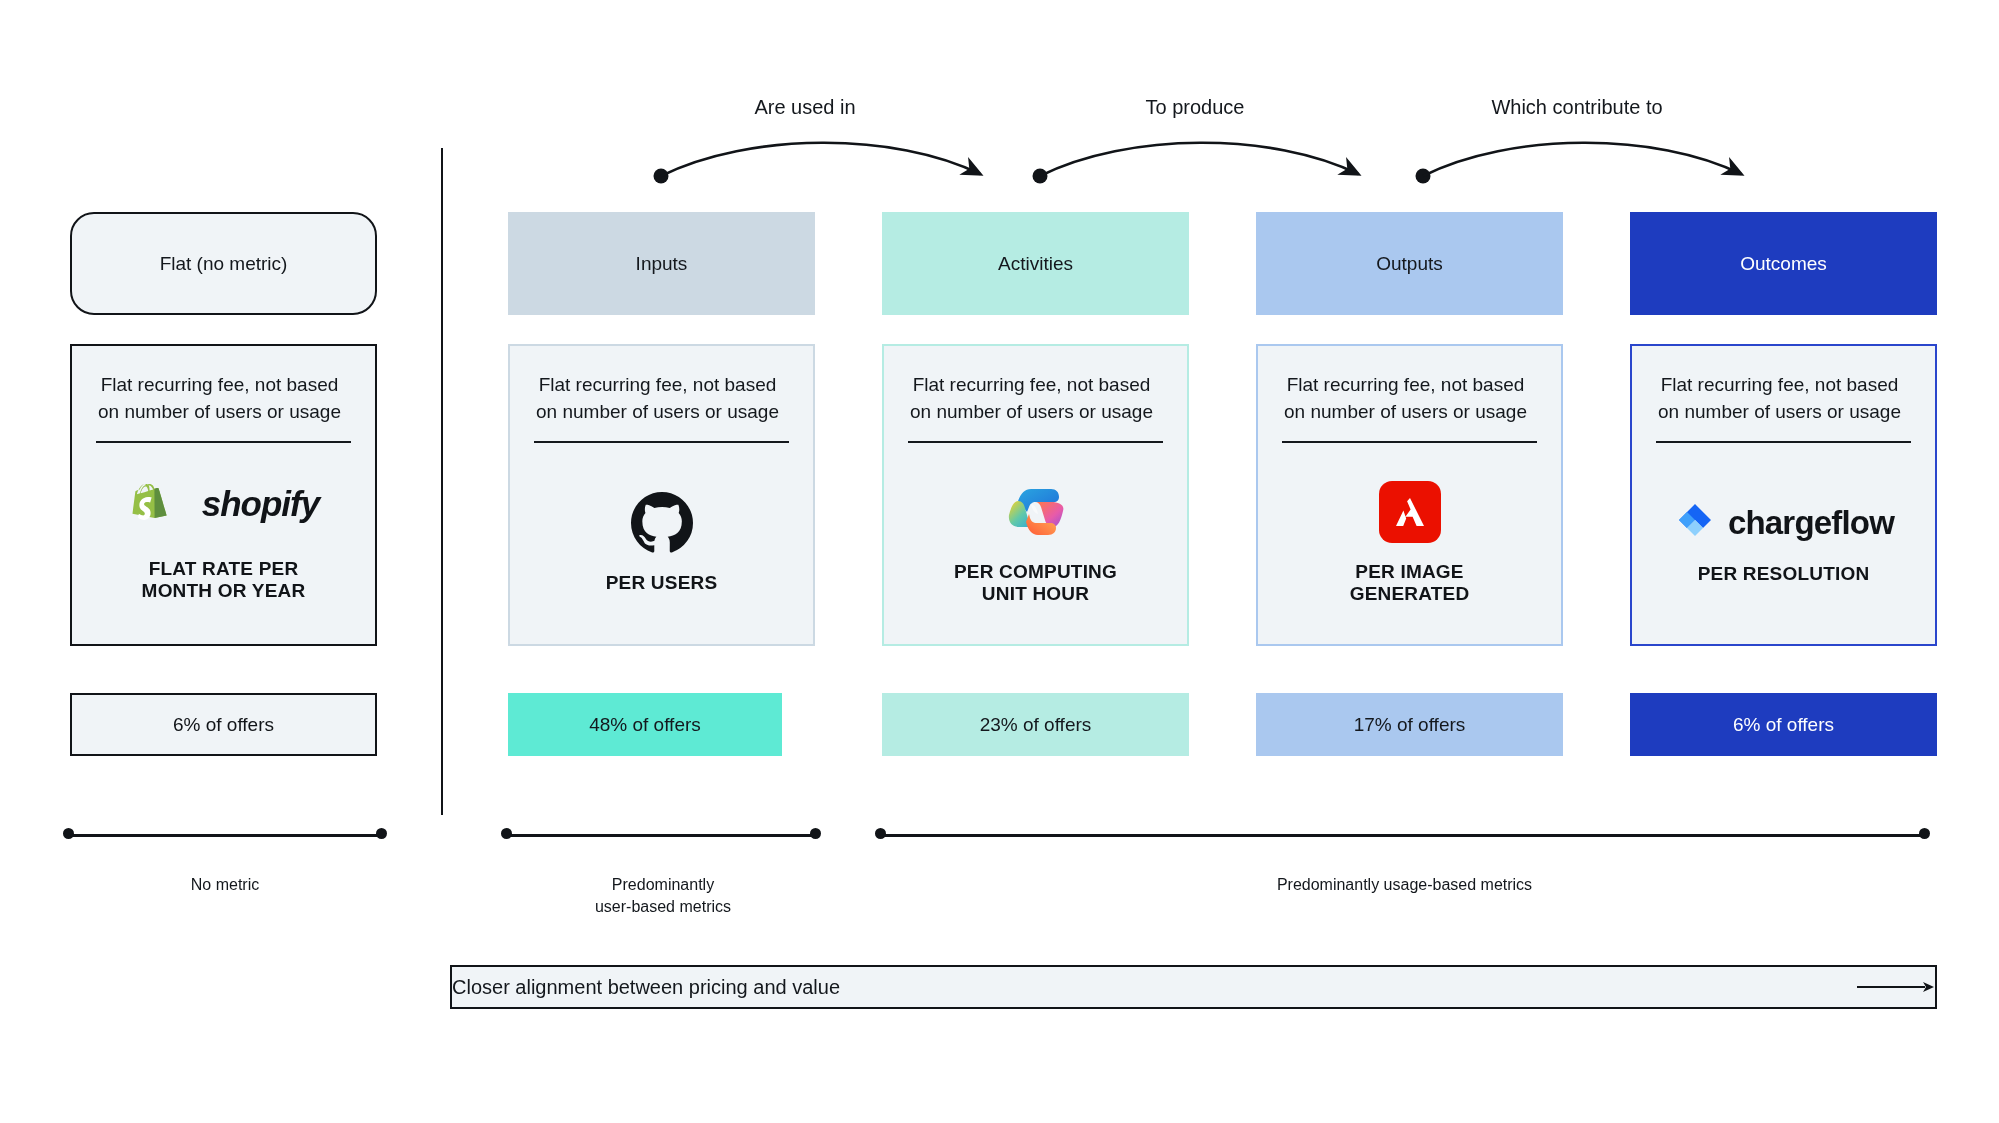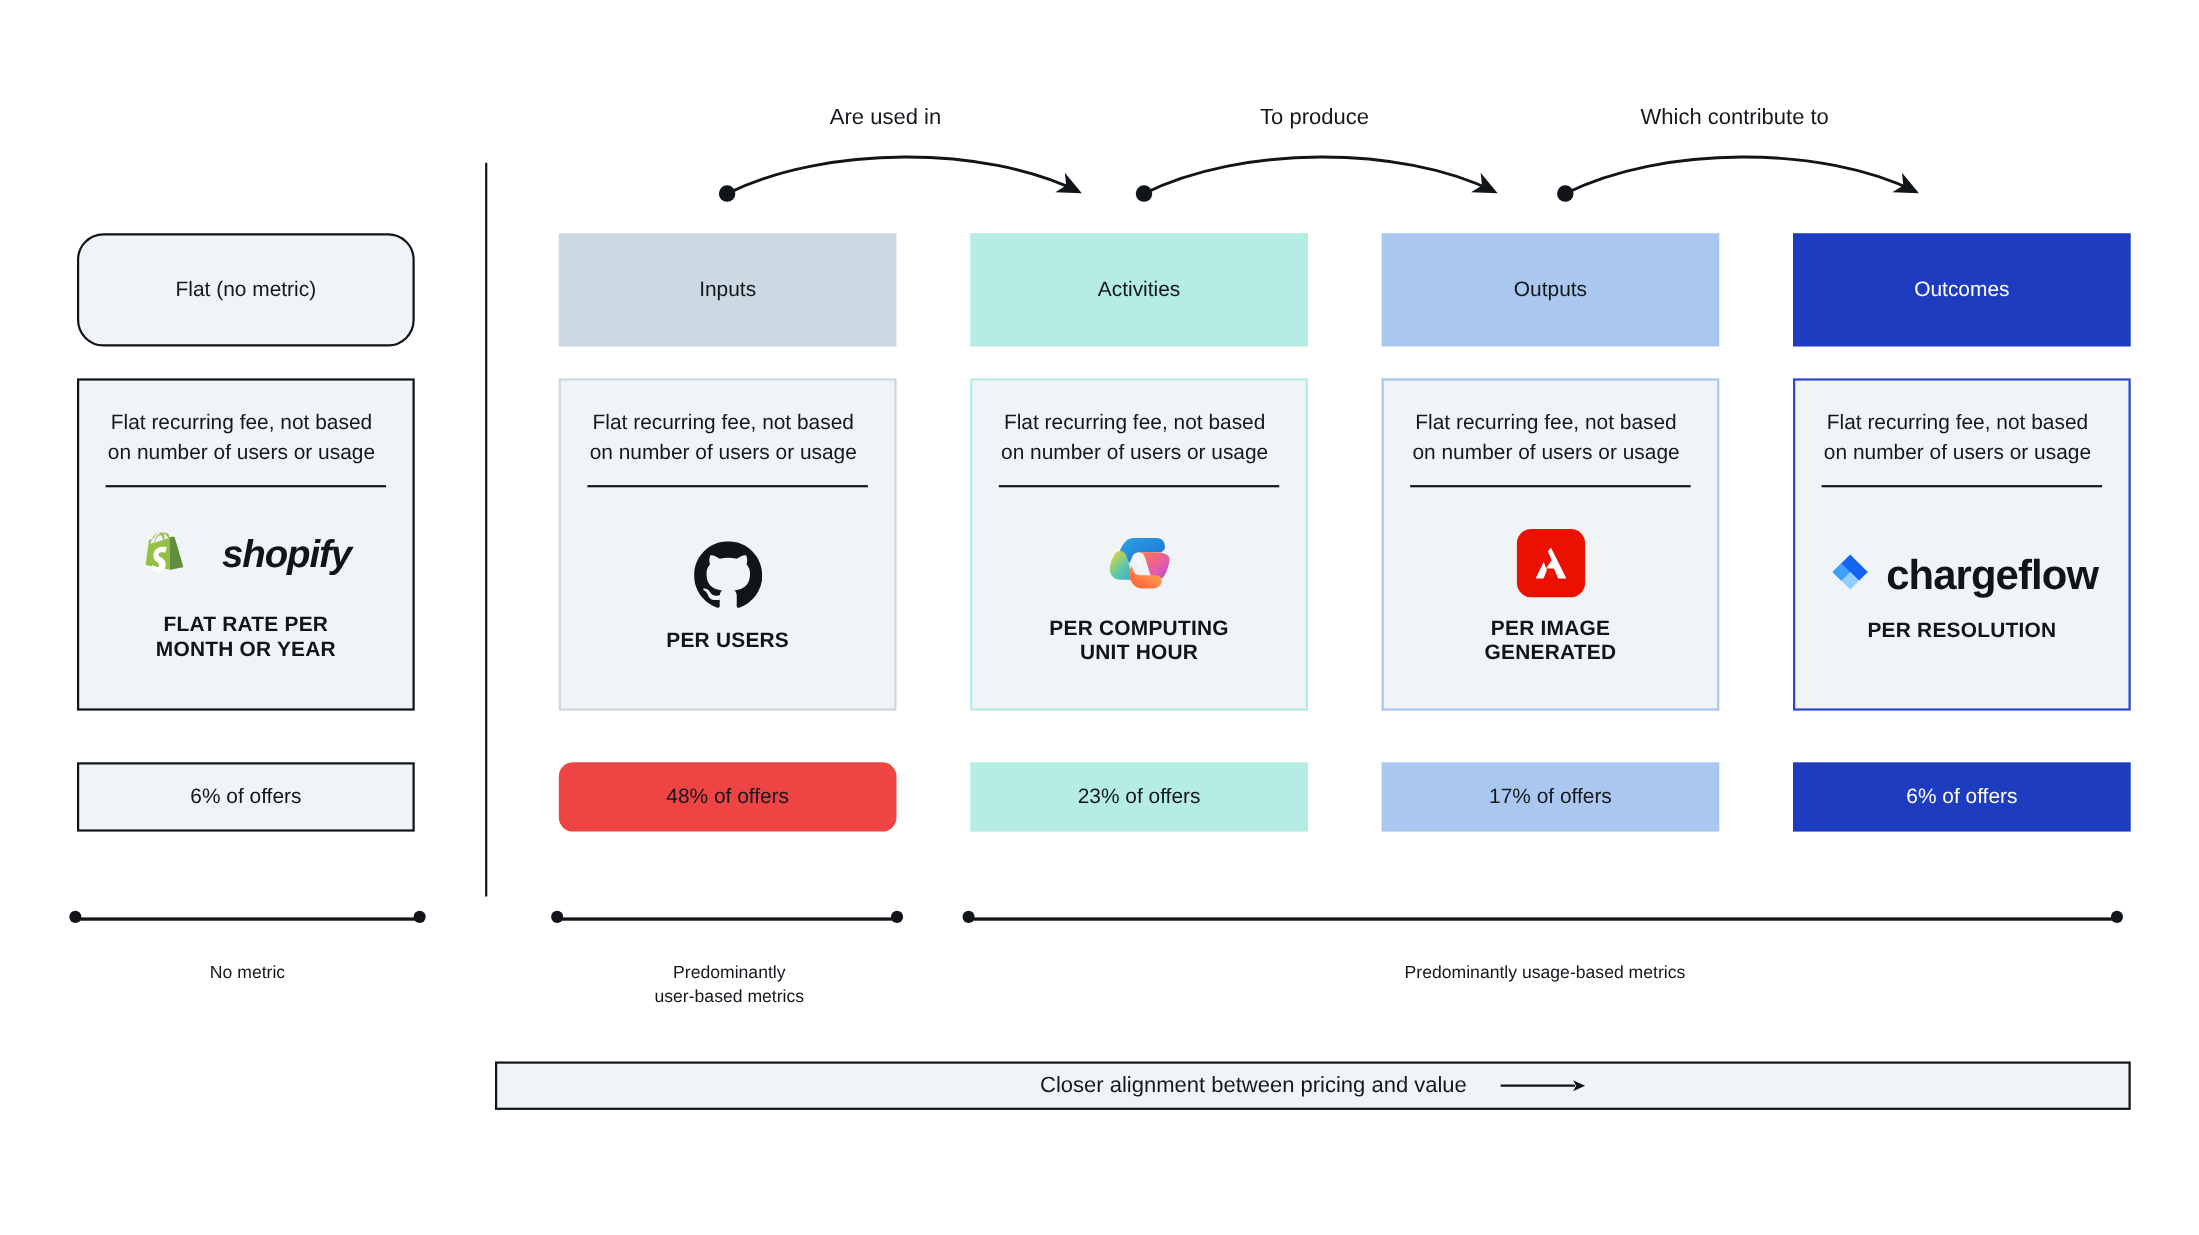--- a/index.html
+++ b/index.html
@@ -150,21 +150,21 @@
     <div class="card-desc">Flat recurring fee, not based on number of users or usage</div>
     <div class="card-rule"></div>
     <div class="logo-wrap">
       <svg width="62" height="62" viewBox="0 0 16 16">
         <path fill="#111418" d="M8 0C3.58 0 0 3.58 0 8c0 3.54 2.29 6.53 5.47 7.59.4.07.55-.17.55-.38 0-.19-.01-.82-.01-1.49-2.01.37-2.53-.49-2.69-.94-.09-.23-.48-.94-.82-1.13-.28-.15-.68-.52-.01-.53.63-.01 1.08.58 1.23.82.72 1.21 1.87.87 2.33.66.07-.52.28-.87.51-1.07-1.78-.2-3.64-.89-3.64-3.95 0-.87.31-1.59.82-2.15-.08-.2-.36-1.02.08-2.12 0 0 .67-.21 2.2.82.64-.18 1.32-.27 2-.27s1.36.09 2 .27c1.53-1.04 2.2-.82 2.2-.82.44 1.1.16 1.92.08 2.12.51.56.82 1.27.82 2.15 0 3.07-1.87 3.75-3.65 3.95.29.25.54.73.54 1.48 0 1.07-.01 1.93-.01 2.2 0 .21.15.46.55.38A8.01 8.01 0 0 0 16 8c0-4.42-3.58-8-8-8z"></path>
       </svg>
       <div class="metric-label">PER USERS</div>
     </div>
   </div>
 
-  <div class="abs pct" style="left:508px;top:693px;width:307px;height:63px;background:#ef4444;color:#14181d;border-radius:13px;">
+  <div class="abs pct" style="left:508px;top:693px;width:274px;height:63px;background:#5eead4;color:#14181d;">
     <span>48% of offers</span>
   </div>
 
   <div class="abs col-head" style="left:882px;top:212px;width:307px;height:103px;background:#b5ece3;color:#14181d;">
     <span>Activities</span>
   </div>
 
   <div class="abs card" style="left:882px;top:344px;width:307px;height:302px;border:2px solid #b5ece3;">
     <div class="card-desc">Flat recurring fee, not based on number of users or usage</div>
     <div class="card-rule"></div>
@@ -234,21 +234,21 @@
   <div class="abs card" style="left:1630px;top:344px;width:307px;height:302px;border:2px solid #2a46cc;">
     <div class="card-desc">Flat recurring fee, not based on number of users or usage</div>
     <div class="card-rule"></div>
     <div class="logo-wrap">
       <div style="display:flex;align-items:center;gap:11px;">
         <svg width="44" height="44" viewBox="0 0 44 44">
           <path d="M22 3 L38 19 L30 27 L22 19 L14 27 L6 19 Z" fill="#1565f5"></path>
           <path d="M6 19 L14 27 L22 19 L14 11 Z" fill="#3fa0fb"></path>
           <path d="M14 27 L22 35 L30 27 L22 19 Z" fill="#8ed0fd"></path>
         </svg>
-        <span style="font-size:38px;font-weight:bold;letter-spacing:-0.8px;color:#111418;">chargeflow</span>
+        <span style="font-size:33px;font-weight:bold;letter-spacing:-0.8px;color:#111418;">chargeflow</span>
       </div>
       <div class="metric-label">PER RESOLUTION</div>
     </div>
   </div>
 
   <div class="abs pct" style="left:1630px;top:693px;width:307px;height:63px;background:#1e3cbf;color:#ffffff;">
     <span>6% of offers</span>
   </div>
 
   <div class="abs" style="left:498px;top:824px;width:330px;height:26px;">
@@ -259,21 +259,21 @@
   <div class="bracket-caption" style="left:498px;top:874px;width:330px;">Predominantly
 user-based metrics</div>
 
   <div class="abs" style="left:872px;top:824px;width:1065px;height:26px;">
     <div class="bracket-line" style="left:8px;top:10px;width:1046px;"></div>
     <div class="bracket-dot" style="left:3px;top:4px;"></div>
     <div class="bracket-dot" style="left:1047px;top:4px;"></div>
   </div>
   <div class="bracket-caption" style="left:872px;top:874px;width:1065px;">Predominantly usage-based metrics</div>
 
-  <div class="abs align-bar" style="left:450px;top:965px;width:1487px;height:44px;">
+  <div class="abs align-bar" style="left:450px;top:965px;width:1487px;height:44px;justify-content:space-between;">
     <span>Closer alignment between pricing and value</span>
     <svg width="78" height="14" viewBox="0 0 78 14">
       <line x1="0" y1="7" x2="68" y2="7" stroke="#111418" stroke-width="2"></line>
       <path d="M66,2 L77,7 L66,12 L69,7 Z" fill="#111418"></path>
     </svg>
   </div>
 
 </div>
 
 </body></html>

